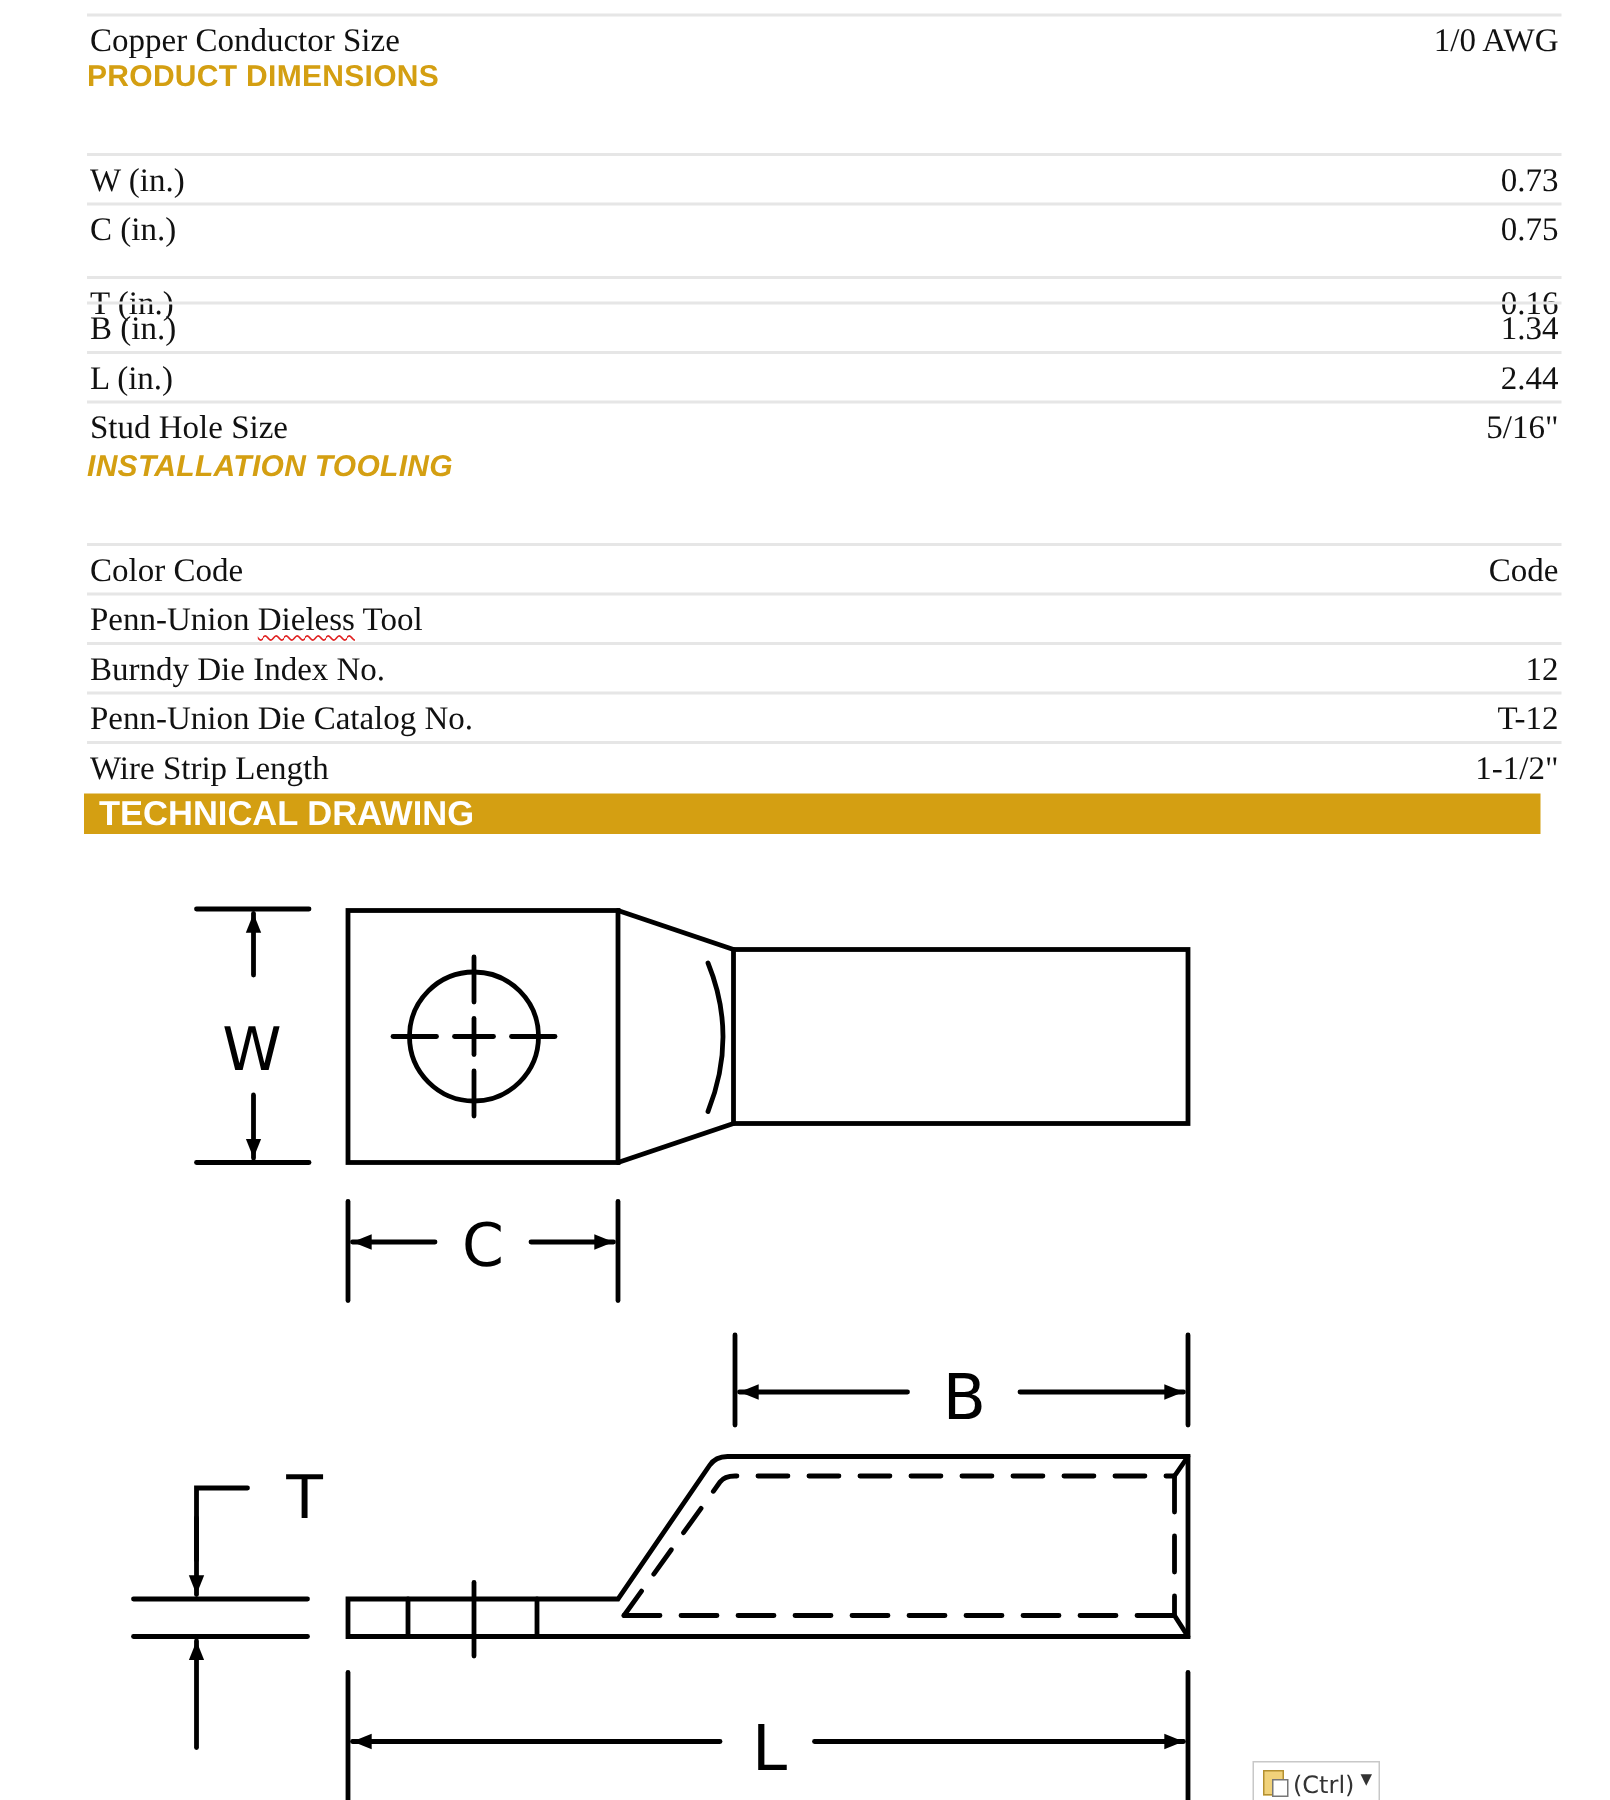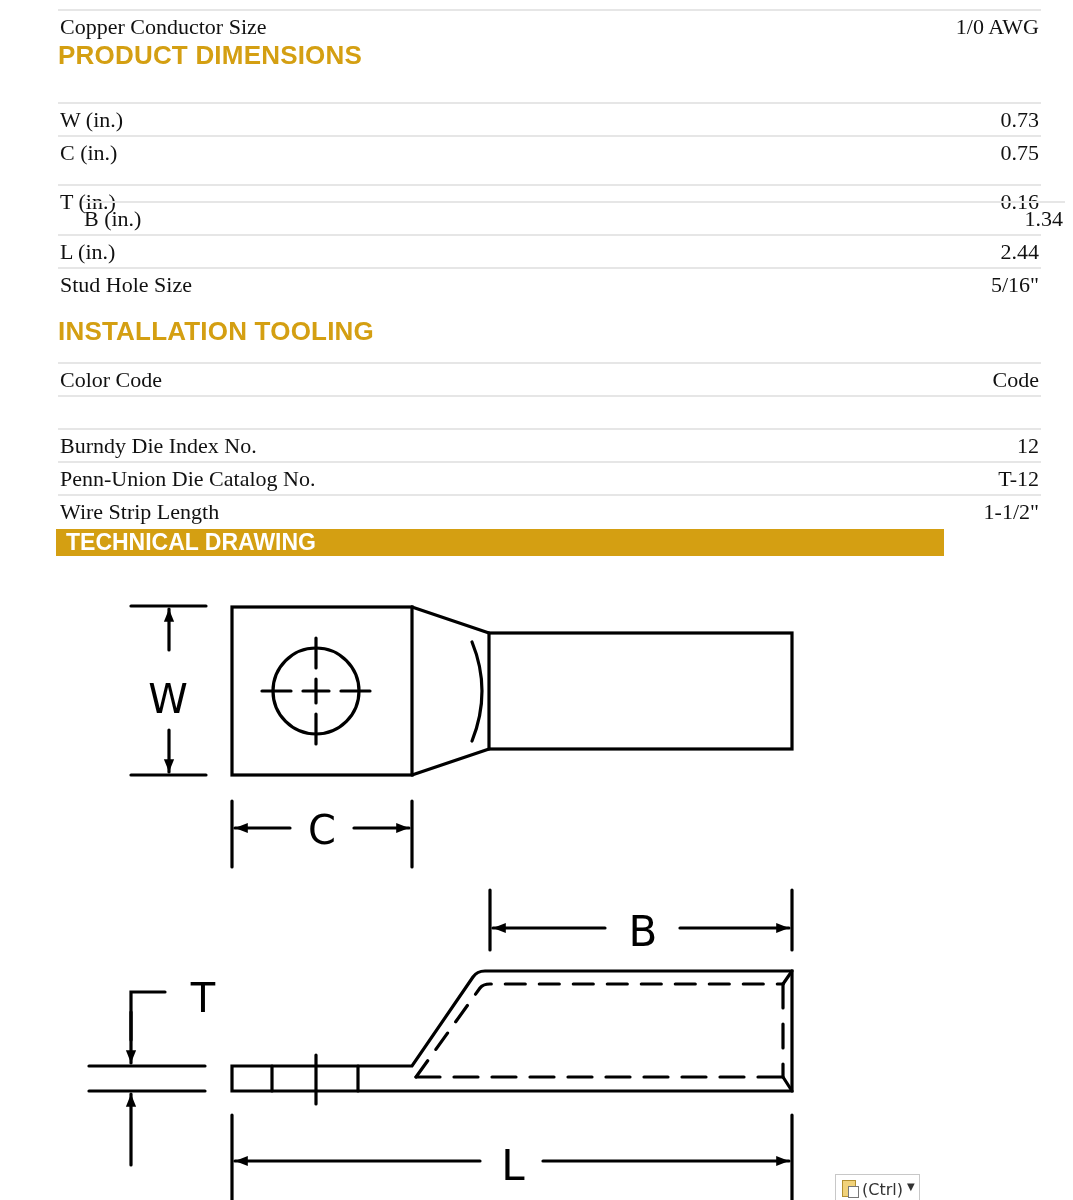--- a/index.html
+++ b/index.html
@@ -1,21 +1,21 @@
 <!DOCTYPE html>
 <html><head>
 <meta charset="utf-8">
 <style>
   html, body { margin:0; padding:0; background:#ffffff; }
   body { width:1073px; height:1200px; position:relative; overflow:hidden; font-family:"Liberation Serif", serif; color:#111; }
   .row { position:absolute; left:58px; width:983px; height:33px; border-top:2px solid #e6e6e6;text-align:right; }
   .row .lbl { position:absolute; left:2px; top:3px; font-size:22px; }
   .row .val { position:absolute; right:2px; top:3px; font-size:22px; }
-  .heading { position:absolute; left:58px; font-family:"Liberation Sans", sans-serif; font-weight:bold; font-size:26px; color:#d49f12; letter-spacing:0.2px; }
-  .bar { position:absolute; left:56px; top:529px; width:888px; height:27px; background:#d49f12; }
+  .heading { position:absolute; left:58px; font-family:"Liberation Sans", sans-serif; font-weight:bold; font-size:20px; color:#d49f12; letter-spacing:0.2px; }
+  .bar { position:absolute; left:56px; top:529px; width:971px; height:27px; background:#d49f12; }
   .bar span { position:absolute; left:10px; top:0px; font-family:"Liberation Sans", sans-serif; font-weight:bold; font-size:23px; color:#fff; }
   .squig { text-decoration: underline wavy #e02020; text-decoration-thickness:1px; text-underline-offset:3px; }
   svg.draw { position:absolute; left:0; top:0; }
   .ctrl { position:absolute; left:835px; top:1174px; width:85px; height:28px; border:1px solid #c8c8c8; background:#fff; font-family:"DejaVu Sans", sans-serif; font-size:16px; color:#333; box-sizing:border-box; }
   .ctrl .clip { position:absolute; left:6px; top:5px; width:14px; height:17px; background:#f1d27a; border:1px solid #b49030; box-sizing:border-box; }
   .ctrl .clip:after { content:""; position:absolute; left:5px; top:5px; width:9px; height:10px; background:#fff; border:1px solid #777; }
   .ctrl .txt { position:absolute; left:26px; top:5px; }
   .ctrl .caret { position:absolute; left:71px; top:6px; font-size:10px; }
 </style>
 </head>
@@ -33,40 +33,41 @@
   <span class="val">0.73</span>
 </div>
 <div class="row" style="top:135px;">
   <span class="lbl">C (in.)</span>
   <span class="val">0.75</span>
 </div>
 <div class="row" style="top:184px;">
   <span class="lbl">T (in.)</span>
   <span class="val">0.16</span>
 </div>
-<div class="row" style="top:201px;margin-left:24px;">
+<div class="row" style="top:201px;">
   <span class="lbl">B (in.)</span>
   <span class="val">1.34</span>
 </div>
 <div class="row" style="top:234px;font-family:Liberation Serif, serif;">
   <span class="lbl">L (in.)</span>
   <span class="val">2.44</span>
 </div>
 <div class="row" style="top:267px;">
   <span class="lbl">Stud Hole Size</span>
   <span class="val">5/16"</span>
 </div>
 
-<div class="heading" style="top:316px;">INSTALLATION TOOLING</div>
+<div class="heading" style="top:300px;font-style:italic;">INSTALLATION TOOLING</div>
 
 <div class="row" style="top:362px;">
   <span class="lbl">Color Code</span>
   <span class="val">Code</span>
 </div>
 <div class="row" style="top:395px;">
+  <span class="lbl"><span>Penn-Union </span><span class="squig">Dieless</span><span> Tool</span></span>
 </div>
 <div class="row" style="top:428px;">
   <span class="lbl">Burndy Die Index No.</span>
   <span class="val">12</span>
 </div>
 <div class="row" style="top:461px;">
   <span class="lbl">Penn-Union Die Catalog No.</span>
   <span class="val">T-12</span>
 </div>
 <div class="row" style="top:494px;">

